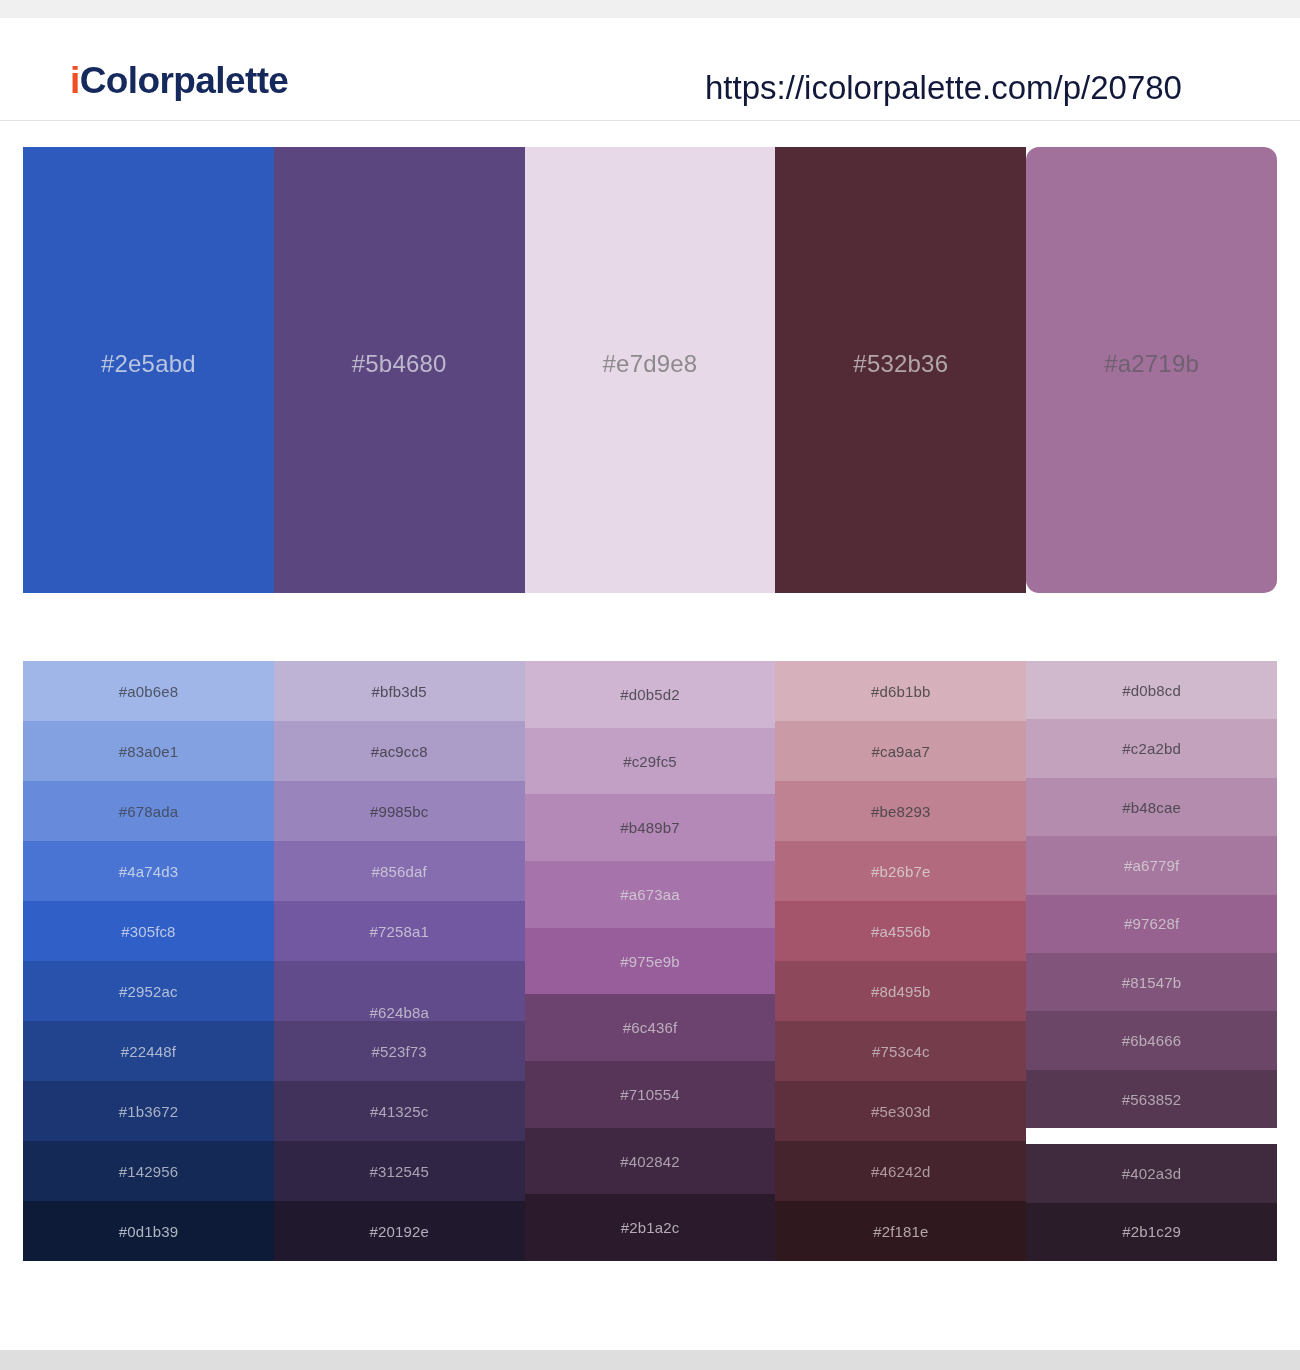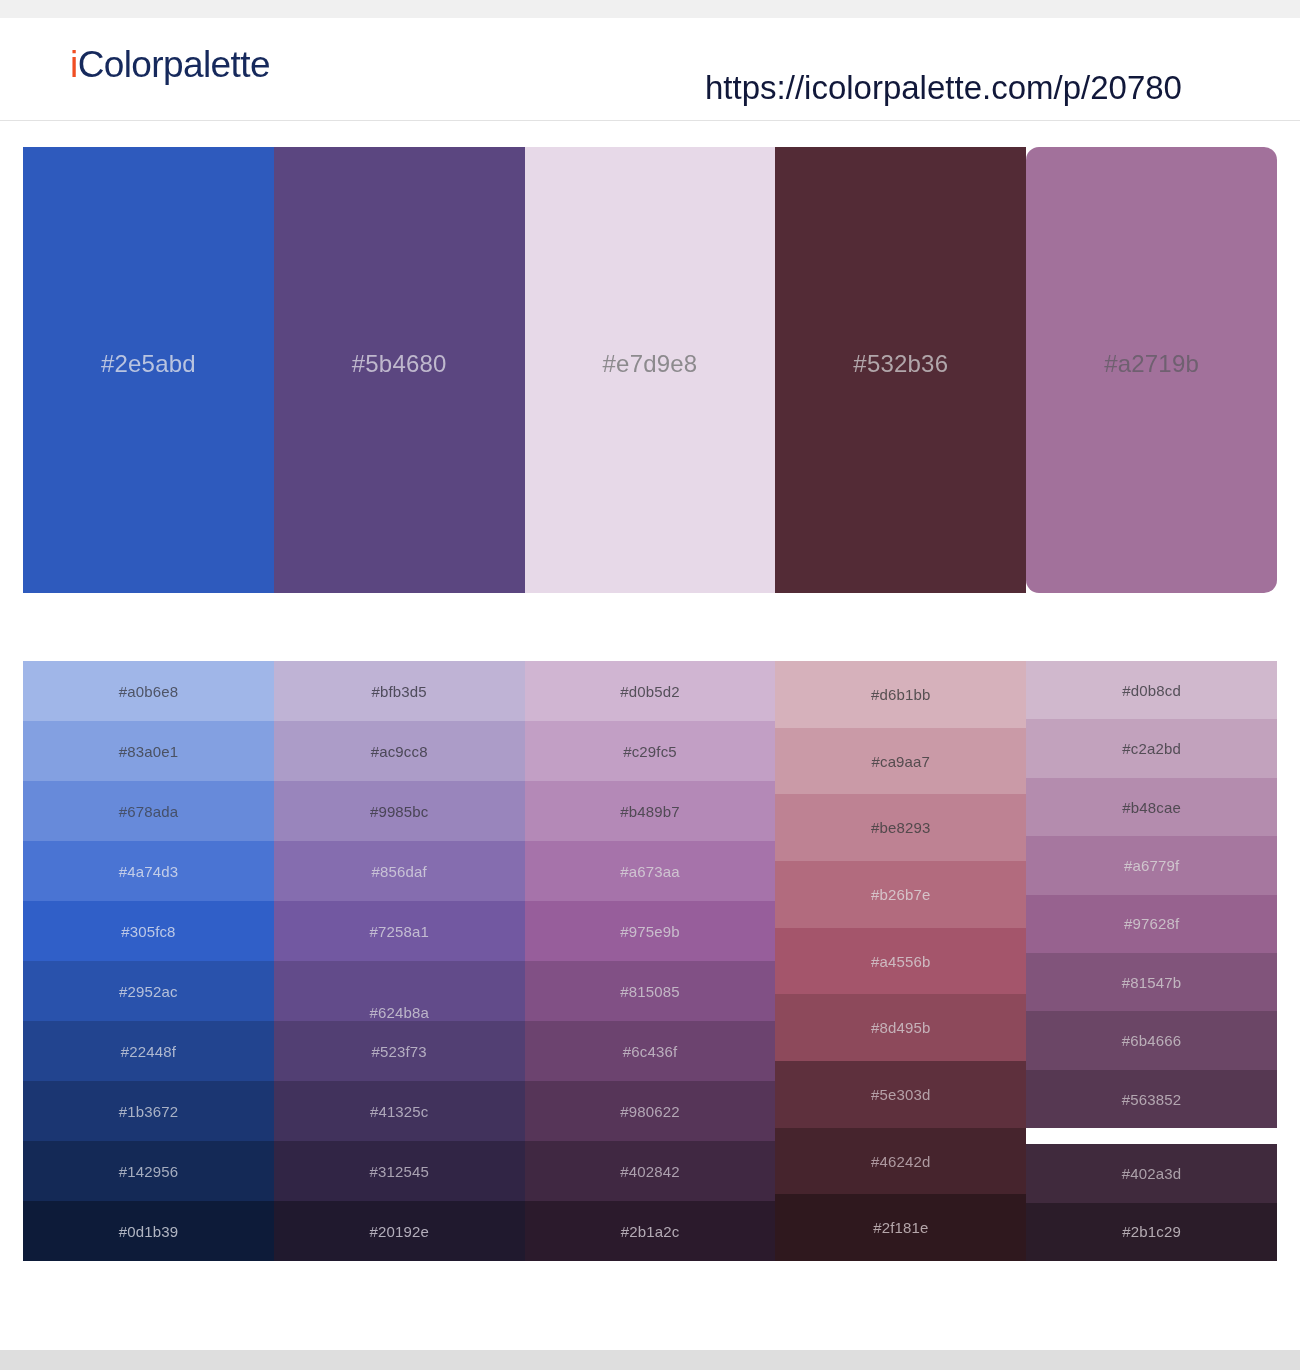--- a/index.html
+++ b/index.html
@@ -38,23 +38,23 @@
     position: absolute;
     top: 18px; left: 0;
     width: 1300px;
     height: 103px;
     background: #ffffff;
     border-bottom: 1px solid #e2e2e2;
   }
   .logo {
     position: absolute;
     left: 70px;
-    top: 28px;
+    top: 44px;
     font-size: 37px;
-    font-weight: normal;
+    font-weight: bold;
     letter-spacing: -0.6px;
     line-height: 1;
     white-space: nowrap;
   }
   .logo-i { color: #f04e23; }
   .logo-rest { color: #16295c; }
 
   .page-url {
     position: absolute;
     left: 705px;
@@ -220,28 +220,25 @@
       </div>
       <div class="shade-cell" style="background: rgb(180, 137, 183);">
         <span class="hexlabel" style="color: rgb(81, 74, 85);">#b489b7</span>
       </div>
       <div class="shade-cell" style="background: rgb(166, 115, 170);">
         <span class="hexlabel" style="color: rgb(207, 196, 209);">#a673aa</span>
       </div>
       <div class="shade-cell" style="background: rgb(151, 94, 155);">
         <span class="hexlabel" style="color: rgb(201, 189, 204);">#975e9b</span>
       </div>
-      <div class="shade-cell" style="background: rgb(129, 80, 133);">
-        <span class="hexlabel" style="color: rgb(194, 182, 197);">#815085</span>
-      </div>
       <div class="shade-cell" style="background: rgb(108, 67, 111);">
         <span class="hexlabel" style="color: rgb(187, 174, 189);">#6c436f</span>
       </div>
       <div class="shade-cell" style="background: rgb(86, 53, 88);">
-        <span class="hexlabel" style="color: rgb(179, 166, 181);">#980622</span>
+        <span class="hexlabel" style="color: rgb(179, 166, 181);">#710554</span>
       </div>
       <div class="shade-cell" style="background: rgb(64, 40, 66);">
         <span class="hexlabel" style="color: rgb(172, 160, 174);">#402842</span>
       </div>
       <div class="shade-cell" style="background: rgb(43, 26, 44);">
         <span class="hexlabel" style="color: rgb(180, 171, 181);">#2b1a2c</span>
       </div>
     </div>
     <div class="shade-col">
       <div class="shade-cell" style="background: rgb(214, 177, 187);">
@@ -255,20 +252,23 @@
       </div>
       <div class="shade-cell" style="background: rgb(178, 107, 126);">
         <span class="hexlabel" style="color: rgb(213, 195, 201);">#b26b7e</span>
       </div>
       <div class="shade-cell" style="background: rgb(164, 85, 107);">
         <span class="hexlabel" style="color: rgb(205, 185, 192);">#a4556b</span>
       </div>
       <div class="shade-cell" style="background: rgb(141, 73, 91);">
         <span class="hexlabel" style="color: rgb(197, 177, 184);">#8d495b</span>
       </div>
+      <div class="shade-cell" style="background: rgb(117, 60, 76);">
+        <span class="hexlabel" style="color: rgb(189, 168, 175);">#753c4c</span>
+      </div>
       <div class="shade-cell" style="background: rgb(94, 48, 61);">
         <span class="hexlabel" style="color: rgb(181, 160, 167);">#5e303d</span>
       </div>
       <div class="shade-cell" style="background: rgb(70, 36, 45);">
         <span class="hexlabel" style="color: rgb(174, 153, 160);">#46242d</span>
       </div>
       <div class="shade-cell" style="background: rgb(47, 24, 30);">
         <span class="hexlabel" style="color: rgb(181, 166, 170);">#2f181e</span>
       </div>
     </div>

